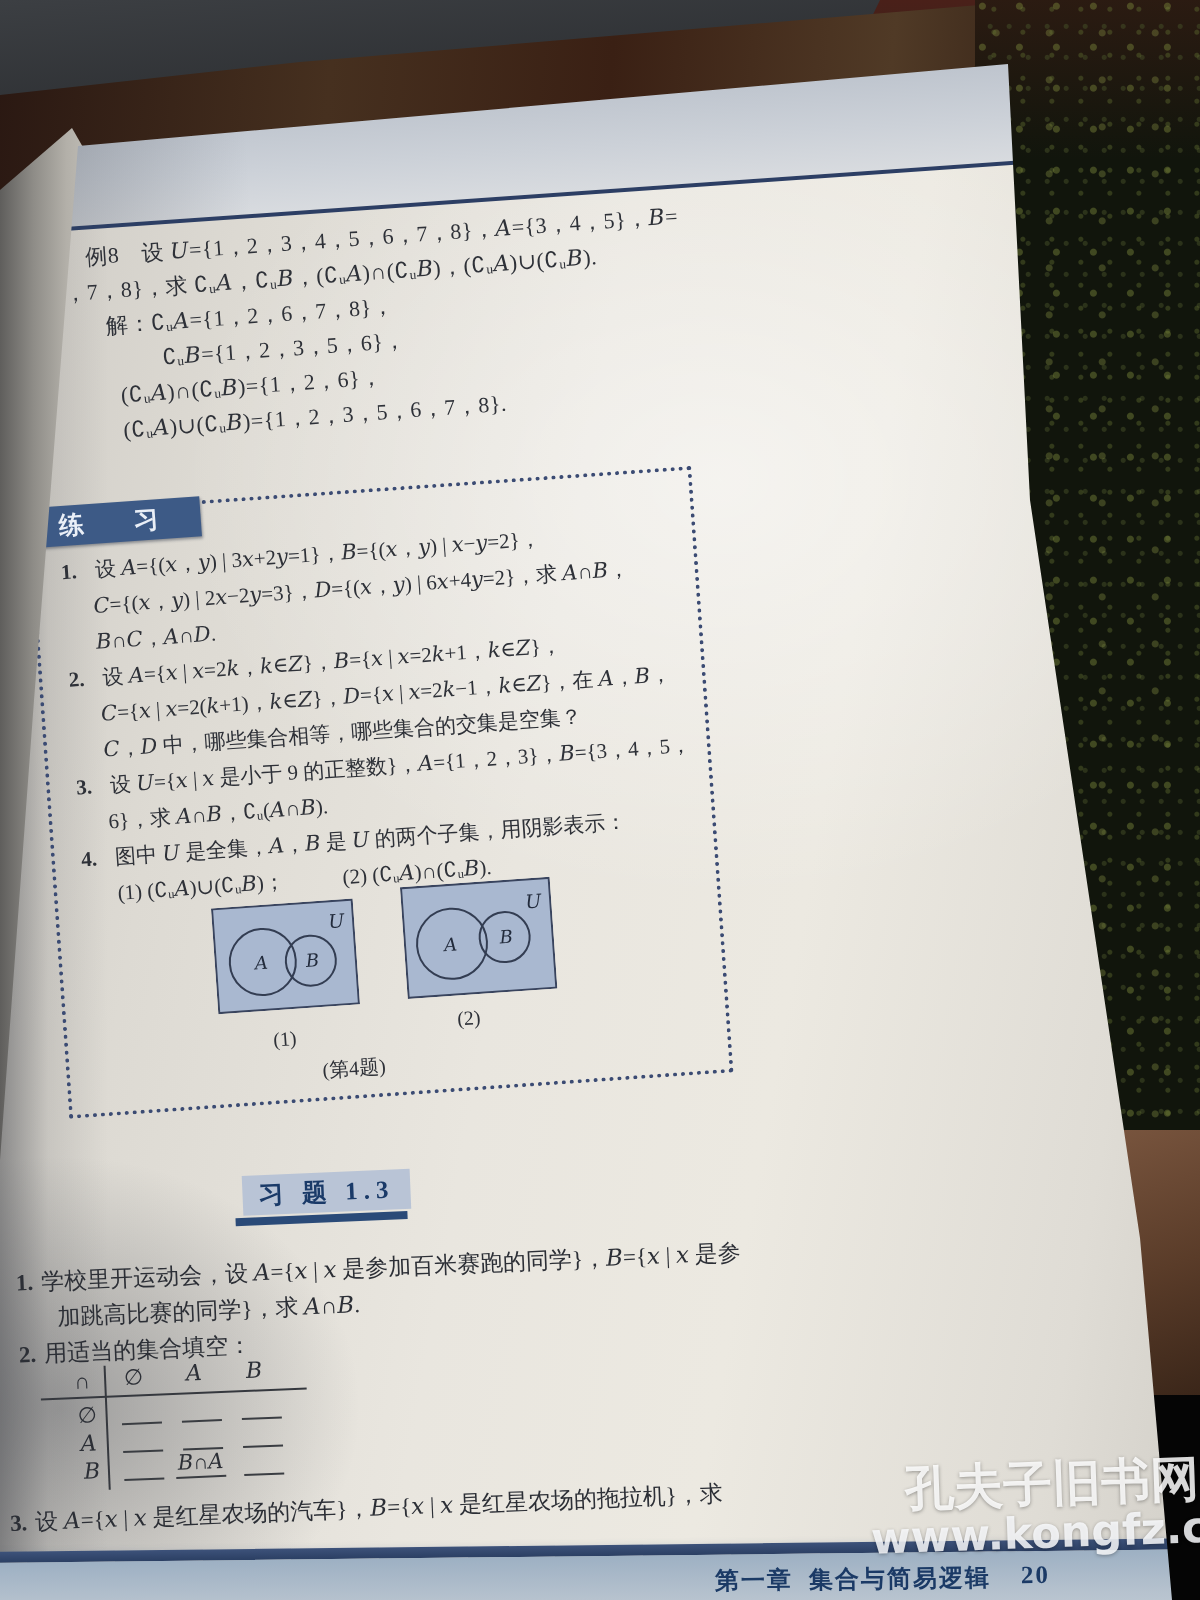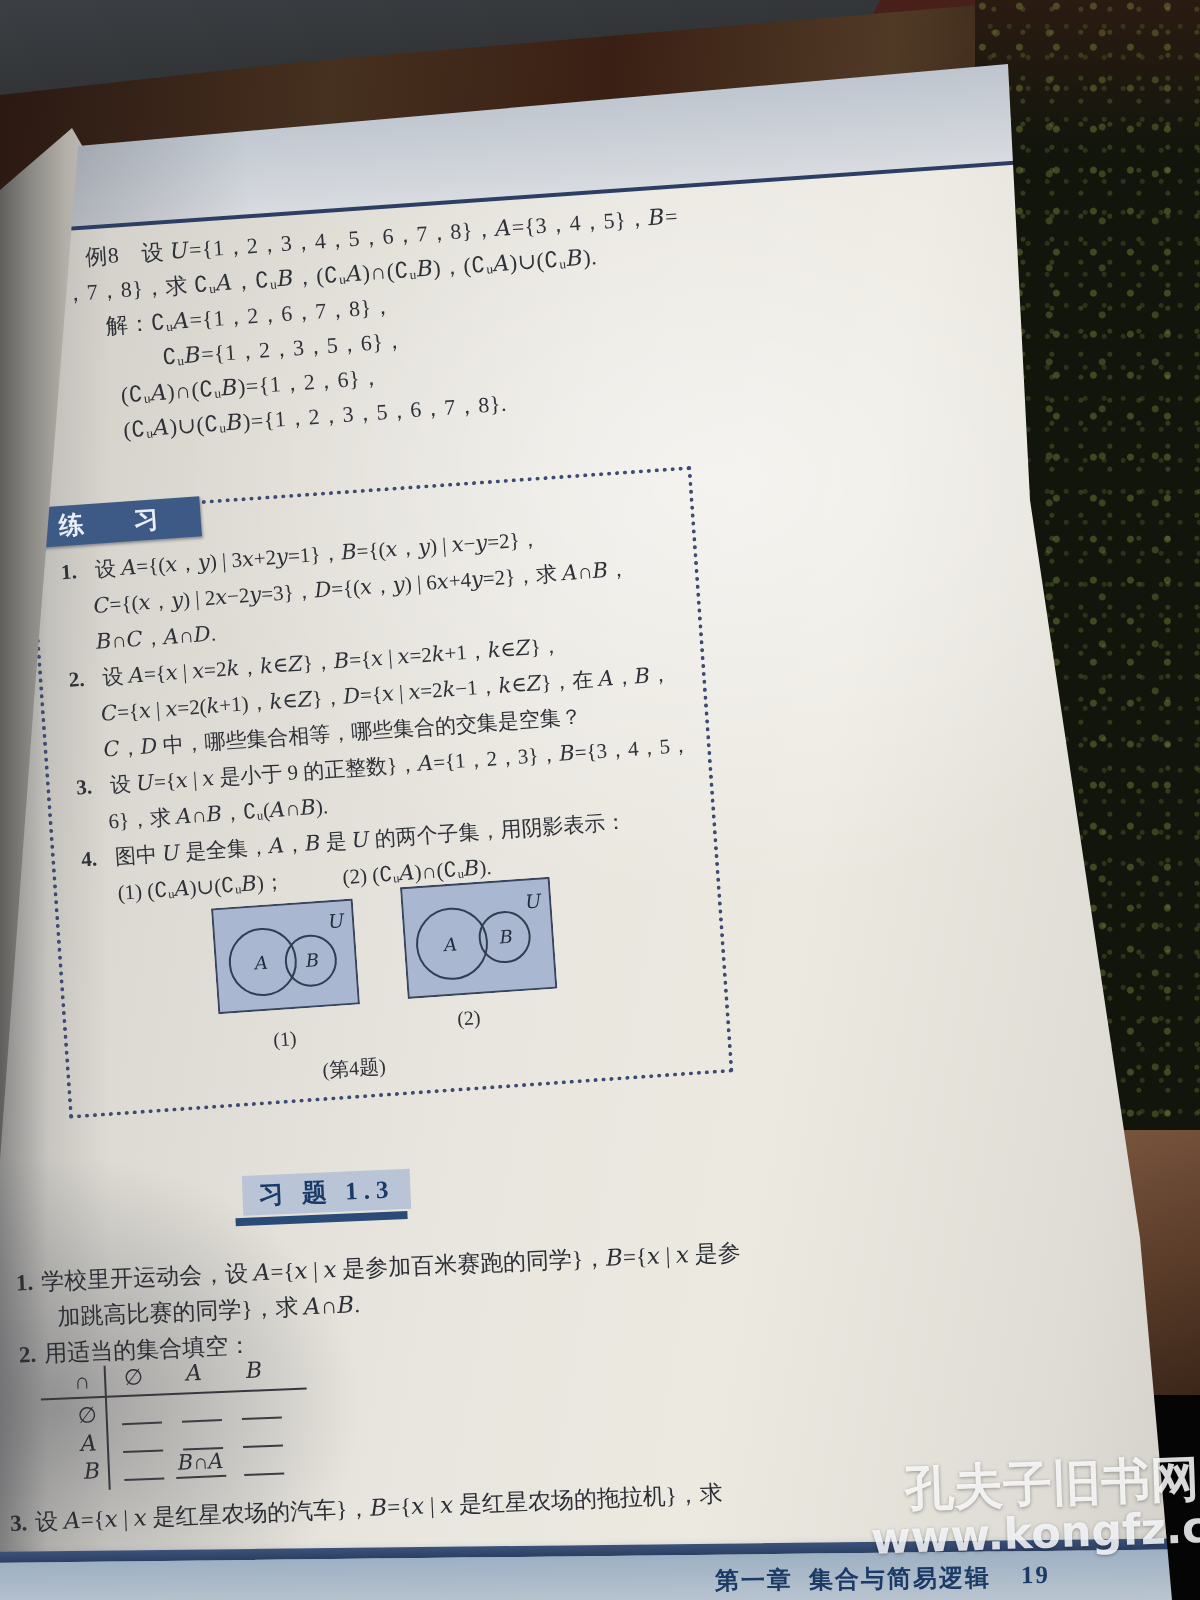--- a/index.html
+++ b/index.html
@@ -245,21 +245,21 @@
       <div class="eprob e3l1">
         <span class="enum">3.</span><span class="mathify">设 <i>A</i>={<i>x</i> | <i>x</i> 是红星农场的汽车}，<i>B</i>={<i>x</i> | <i>x</i> 是红星农场的拖拉机}，求</span>
       </div>
     </div>
 
     <div class="bottom-bar"></div>
     <div class="footer-strip">
       <div class="footer-text">
         <span>第一章</span>
         <span>集合与简易逻辑</span>
-        <span class="footer-page">19</span>
+        <span class="footer-page">20</span>
       </div>
     </div>
   </div>
 
   <div class="watermark">
     <div class="wm1">孔夫子旧书网</div>
     <div class="wm2">www.kongfz.com</div>
   </div>
 
 </div>

